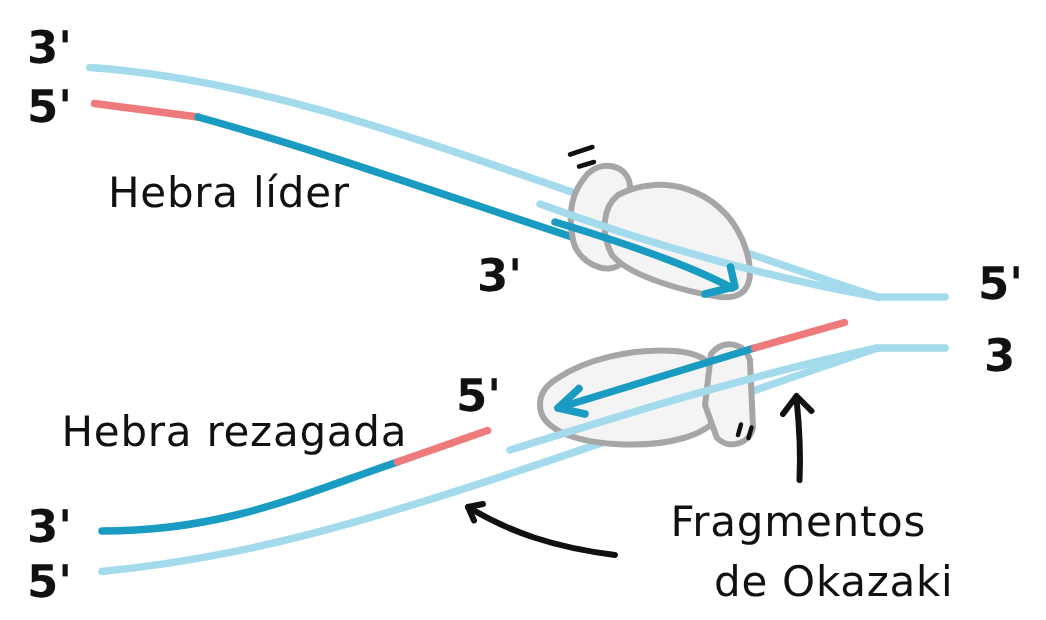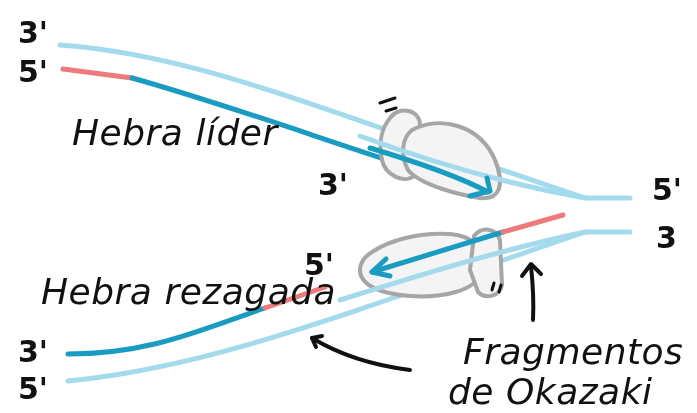--- a/index.html
+++ b/index.html
@@ -1,20 +1,20 @@
 <!DOCTYPE html>
 <html><head>
 <meta charset="utf-8">
 <style>
   html, body { margin: 0; padding: 0; background: #ffffff; }
   body { width: 697px; height: 413px; position: relative; overflow: hidden; font-family: "DejaVu Sans", sans-serif; }
   svg { position: absolute; left: 0; top: 0; }
   .lbl { position: absolute; color: #111; font-weight: bold; line-height: 1; }
   .end { font-size: 30px; font-family: "DejaVu Sans", sans-serif; }
-  .hand { font-size: 36px; font-style: italic; font-family: "DejaVu Sans", sans-serif; font-weight: normal; letter-spacing: 0.5px; }
+  .hand { font-size: 28px; font-family: "DejaVu Sans", sans-serif; font-weight: normal; letter-spacing: 0.5px; }
 </style>
 </head>
 <body>
 
 <svg width="697" height="413" viewBox="0 0 697 413">
 
   <path d="M60,45 C200,55 320,110 585,198 L630,198" fill="none" stroke="#a3dbec" stroke-width="5" stroke-linecap="round"></path>
 
   <path d="M63,69 L132,78" fill="none" stroke="#ef7a7c" stroke-width="5" stroke-linecap="round"></path>
 
@@ -54,14 +54,14 @@
 <div class="lbl end" style="left:18px;top:18px;">3'</div>
 <div class="lbl end" style="left:18px;top:57px;">5'</div>
 <div class="lbl hand" style="left:72px;top:115px;">Hebra líder</div>
 <div class="lbl end" style="left:318px;top:170px;">3'</div>
 <div class="lbl end" style="left:652px;top:175px;">5'</div>
 <div class="lbl end" style="left:656px;top:223px;">3</div>
 <div class="lbl end" style="left:304px;top:250px;">5'</div>
 <div class="lbl hand" style="left:41px;top:274px;">Hebra rezagada</div>
 <div class="lbl end" style="left:18px;top:337px;">3'</div>
 <div class="lbl end" style="left:18px;top:374px;">5'</div>
-<div class="lbl hand" style="left:447px;top:334px;margin-left:16px;">Fragmentos</div>
-<div class="lbl hand" style="left:448px;top:374px;">de Okazaki</div>
+<div class="lbl hand" style="left:447px;top:334px;">Fragmentos</div>
+<div class="lbl hand" style="left:476px;top:374px;">de Okazaki</div>
 
 </body></html>

